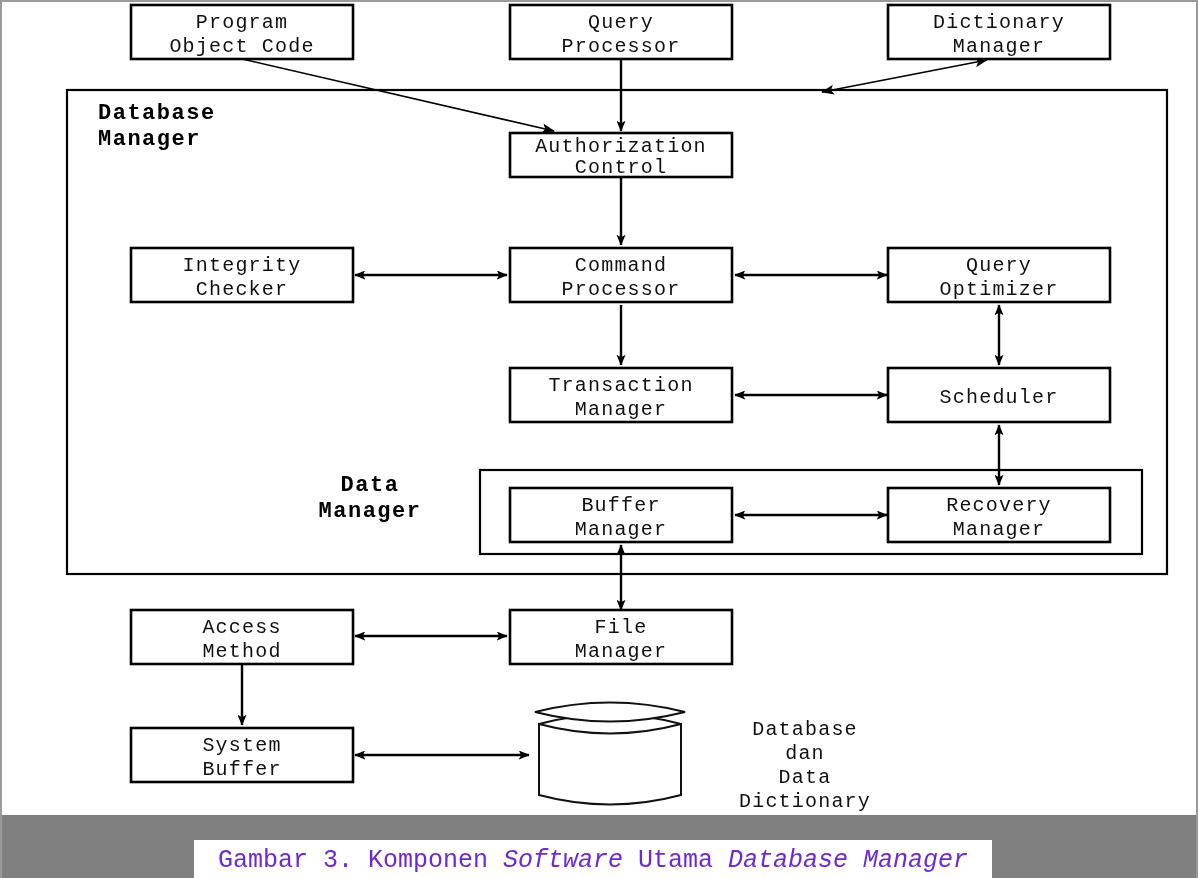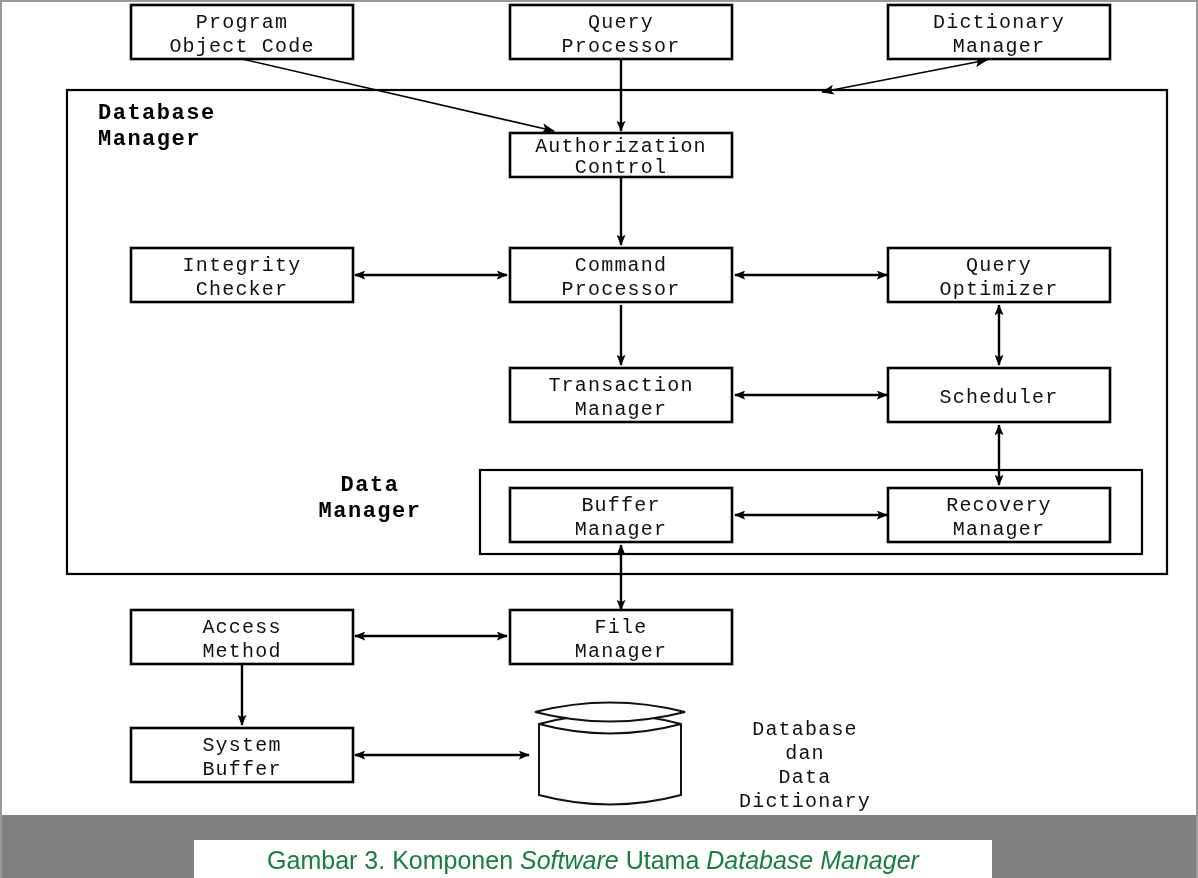--- a/index.html
+++ b/index.html
@@ -81,23 +81,23 @@
     left: 192px;
     top: 838px;
     width: 798px;
     height: 40px;
     background: #ffffff;
     display: flex;
     align-items: center;
     justify-content: center;
   }
   #captiontext {
-    font-family: Liberation Sans, sans-serif;
+    font-family: Liberation Mono, monospace;
     font-size: 25px;
-    color: #15803d;
+    color: #6d28d9;
     white-space: pre;
   }
   #captiontext .it { font-style: italic; }
 </style>
 </head>
 <body>
 
 <div id="page">
 
   <svg id="diagram" width="1198" height="815" viewBox="0 0 1198 815">

